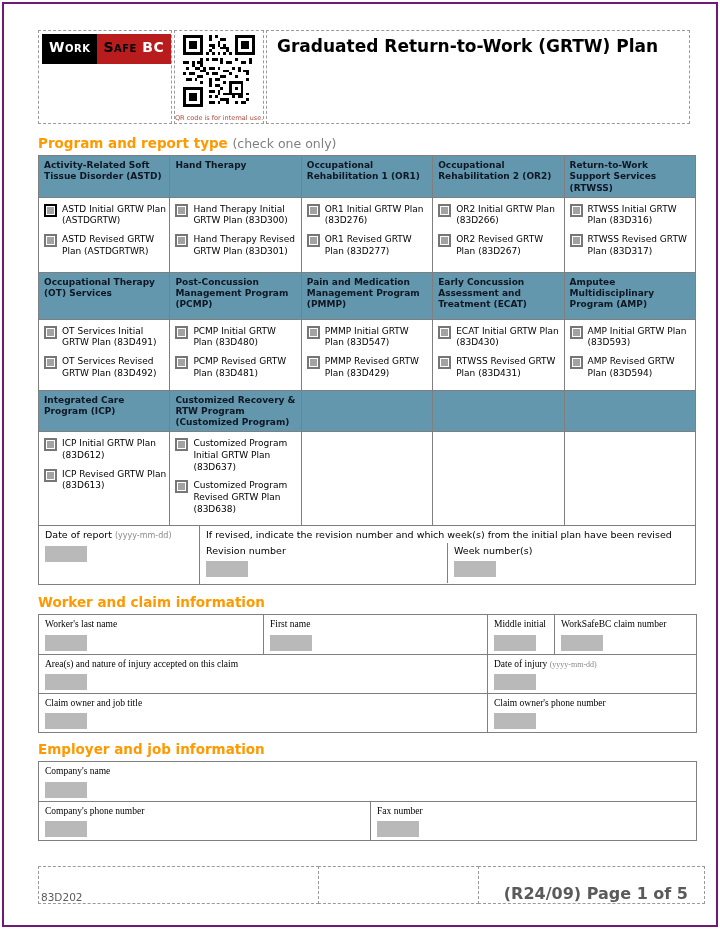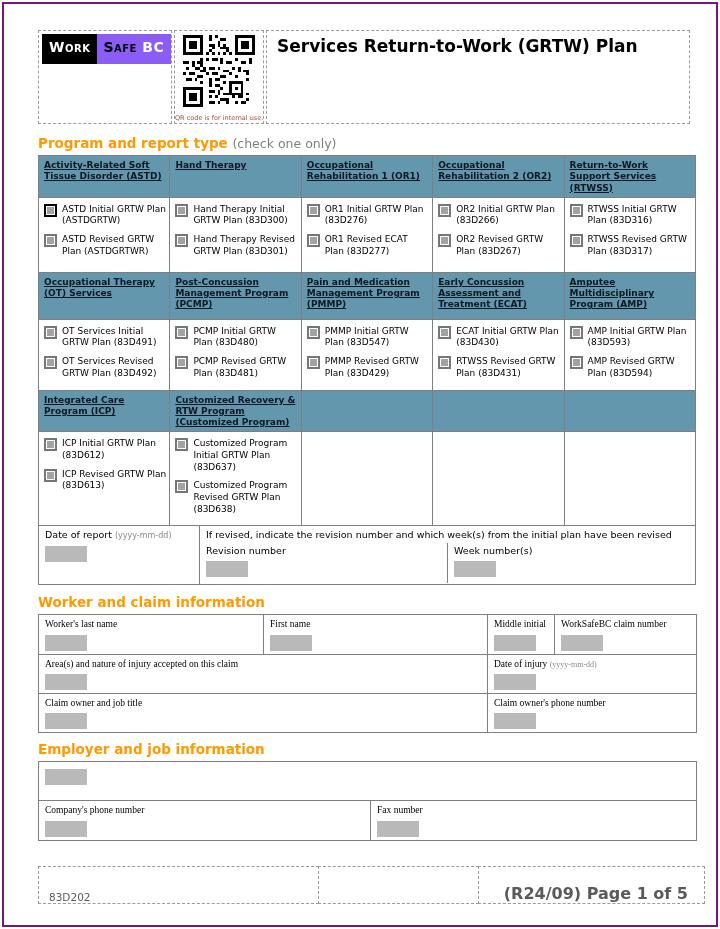--- a/index.html
+++ b/index.html
@@ -7,38 +7,38 @@
   body { width:720px; height:929px; font-family:"DejaVu Sans","Liberation Sans",sans-serif; color:#000; }
   .page { position:relative; width:716px; height:925px; margin:2px; border:2px solid #701a75; background:#fff; overflow:hidden; }
   .content { padding:26px 0 0 34px; width:692px; }
 
   
   .hdr { display:flex; gap:2px; height:94px; width:652px; }
   .hbox { border:1px dashed #9a9a9a; background:#fff; }
   .logo-box { width:134px; padding:3px; }
   .logo { display:flex; height:30px; font-weight:bold; font-size:14px; font-variant:small-caps; letter-spacing:.5px; }
   .logo-work { background:#000; color:#fff; padding:5px 7px 0 7px; }
-  .logo-safe { background:#8b5cf6; color:#000; padding:5px 7px 0 6px; white-space:nowrap; }
+  .logo-safe { background:#b91c1c; color:#000; padding:5px 7px 0 6px; white-space:nowrap; }
   .logo-bc { color:#fff; }
   .qr-box { width:90px; position:relative; text-align:center; padding-top:4px; }
   .qr-box svg { display:inline-block; }
   .qr-caption { position:absolute; bottom:1px; left:0; right:0; font-size:6.5px; color:#b0493d; white-space:nowrap; }
   .title-box { flex:1; padding:5px 10px; }
   .title-box h1 { font-size:17px; font-weight:bold; color:#000; }
 
   
   .sec-head { margin-top:11px; margin-bottom:4px; font-size:13.5px; font-weight:bold; color:#ff9900; }
   .sec-head .note { font-weight:normal; color:#7f7f7f; font-size:12.5px; }
 
   
   table { border-collapse:collapse; table-layout:fixed; }
   .program-table, .date-table, .info-table { width:658px; }
   .program-table td, .program-table th,
   .date-table td, .info-table td { border:1px solid #7f7f7f; vertical-align:top; }
-  .program-table th { background:#6397ae; color:#0e1722; font-size:9px; font-weight:bold; text-align:left; padding:4px 4px 3px 5px; line-height:1.25;text-decoration:underline; }
+  .program-table th { background:#6397ae; color:#0e1722; font-size:9px; font-weight:bold; text-align:left; padding:4px 4px 3px 5px; line-height:1.25; }
   .hrow1 th { height:38px; } .hrow2 th { height:47px; } .hrow3 th { height:40px; }
   .brow1 td { height:75px; } .brow2 td { height:60px; } .brow3 td { height:86px; }
   .program-table td { padding:6px 3px 3px 5px; }
   .opt { display:flex; align-items:flex-start; margin-bottom:7px; cursor:default; }
   .cb { flex:0 0 13px; width:13px; height:13px; border:2px solid #767676; background:#fff; margin-top:0; }
   .cb::after { content:""; display:block; width:7px; height:7px; margin:1px; background:#a2a2a2; }
   .cb.focused { border-color:#000; }
   .opt-label { margin-left:5px; font-size:9px; line-height:1.3; color:#000; }
 
   
@@ -57,21 +57,21 @@
 
   
   .info-table td { height:39px; padding:3px 6px; }
   .info-table { margin-top:2px;font-family:Liberation Serif, serif; }
 
   
   .footer { position:absolute; left:34px; bottom:21px; display:flex; width:668px; height:38px; }
   .fbox { border:1px dashed #9a9a9a; position:relative; }
   .fbox + .fbox { margin-left:-1px; }
   .f1 { width:281px; } .f2 { width:161px; } .f3 { width:227px; }
-  .f-left { position:absolute; left:10px; bottom:0px; font-size:10.5px; color:#5a5a5a; }
+  .f-left { position:absolute; left:2px; bottom:0px; font-size:10.5px; color:#5a5a5a; }
   .f-right { position:absolute; right:16px; bottom:0px; font-size:16px; color:#5a5a5a;font-weight:bold; }
 </style>
 </head>
 <body>
 
 <div class="page">
   <div class="content">
 
     <div class="hdr">
       <div class="hbox logo-box">
@@ -98,21 +98,21 @@
             M9 0h1v2H9zM11 0h1v1h-1zM13 1h2v1h-2zM9 3h2v1H9zM12 2h1v2h-1zM14 3h1v1h-1zM10 4h1v1h-1zM13 4h2v1h-2zM9 5h1v1H9zM15 4h1v2h-1z
             M0 9h2v1H0zM3 9h1v2H3zM5 9h2v1H5zM8 8h1v1H8zM10 8h2v1h-2zM13 8h1v2h-1zM15 9h2v1h-2zM18 8h1v1h-1zM20 9h2v1h-2zM23 8h1v2h-1z
             M1 11h1v1H1zM4 11h2v1H4zM7 11h1v2H7zM9 11h2v1H9zM12 11h1v1h-1zM14 12h2v1h-2zM17 11h1v1h-1zM19 11h1v2h-1zM21 12h2v1h-2z
             M0 13h1v1H0zM2 13h2v1H2zM5 14h1v1H5zM8 13h1v1H8zM10 13h2v1h-2zM13 14h2v1h-2zM16 13h1v1h-1zM18 14h1v1h-1zM22 13h1v1h-1z
             M1 15h2v1H1zM4 15h1v1H4zM9 15h1v2H9zM11 15h2v1h-2zM14 16h1v1h-1zM22 15h1v1h-1z
             M9 17h1v1H9zM11 17h2v1h-2zM13 18h1v1h-1zM9 19h2v1H9zM12 19h1v2h-1zM14 20h2v1h-2zM9 21h1v1H9zM11 21h1v1h-1zM13 22h2v1h-2zM9 23h2v1H9zM12 23h1v1h-1zM15 22h1v2h-1zM17 20h1v2h-1zM19 21h2v1h-2zM22 20h1v1h-1zM20 23h2v1h-2zM18 23h1v1h-1zM22 22h1v1h-1z"></path>
         </svg>
         <div class="qr-caption">QR code is for internal use.</div>
       </div>
       <div class="hbox title-box">
-        <h1>Services Return-to-Work (GRTW) Plan</h1>
+        <h1>Graduated Return-to-Work (GRTW) Plan</h1>
       </div>
     </div>
 
     <div class="sec-head">
       <span>Program and report type</span> <span class="note">(check one only)</span>
     </div>
 
     <table class="program-table">
       <colgroup>
           <col style="width:20%">
@@ -150,21 +150,21 @@
                 <span class="opt-label">Hand Therapy Revised GRTW Plan (83D301)</span>
               </div>
         </td>
         <td>
           <div class="opt">
                 <span class="cb"></span>
                 <span class="opt-label">OR1 Initial GRTW Plan (83D276)</span>
               </div>
           <div class="opt">
                 <span class="cb"></span>
-                <span class="opt-label">OR1 Revised ECAT Plan (83D277)</span>
+                <span class="opt-label">OR1 Revised GRTW Plan (83D277)</span>
               </div>
         </td>
         <td>
           <div class="opt">
                 <span class="cb"></span>
                 <span class="opt-label">OR2 Initial GRTW Plan (83D266)</span>
               </div>
           <div class="opt">
                 <span class="cb"></span>
                 <span class="opt-label">OR2 Revised GRTW Plan (83D267)</span>
@@ -353,20 +353,21 @@
     <table class="info-table">
       <colgroup>
           <col style="width:332px">
           <col style="width:186px">
           <col style="width:69px">
           <col style="width:71px">
         </colgroup>
       <tbody>
           <tr>
         <td colspan="4">
+          <div class="field-label">Company's name</div>
           <div class="graybox"></div>
         </td>
       </tr>
       <tr>
         <td>
           <div class="field-label">Company's phone number</div>
           <div class="graybox"></div>
         </td>
         <td colspan="3">
           <div class="field-label">Fax number</div>

